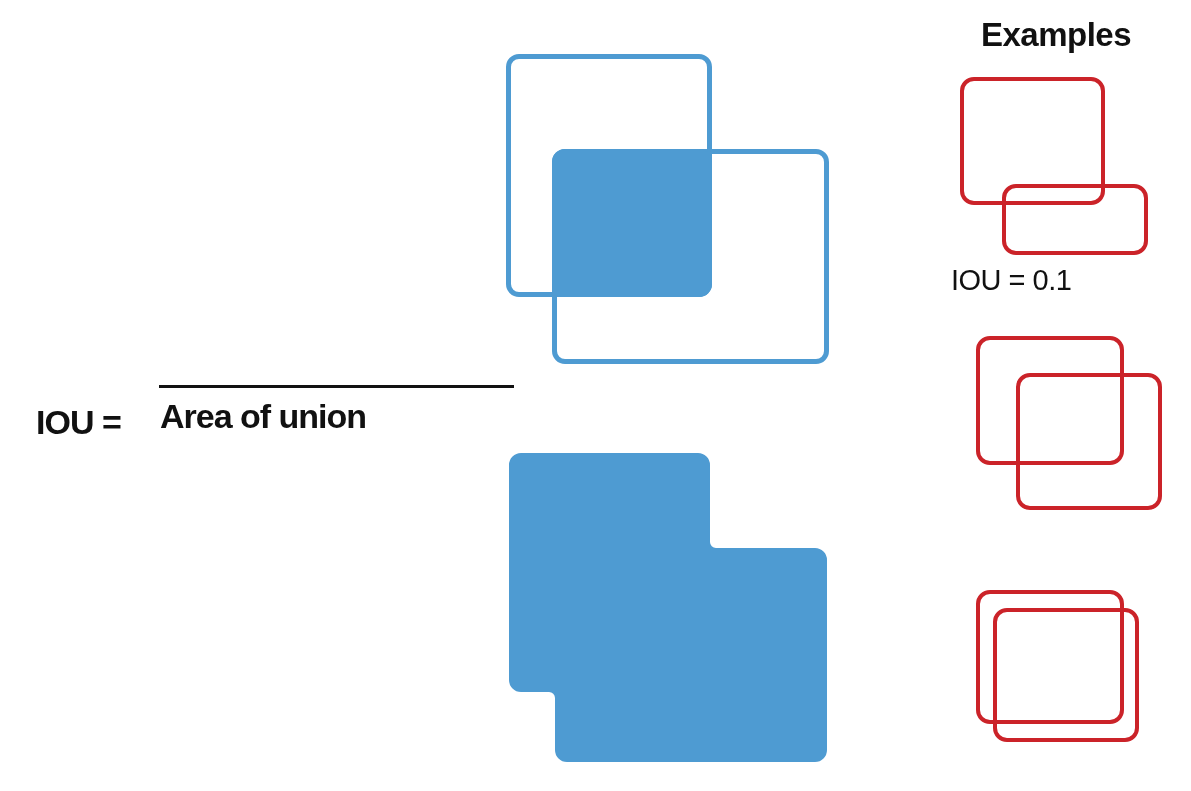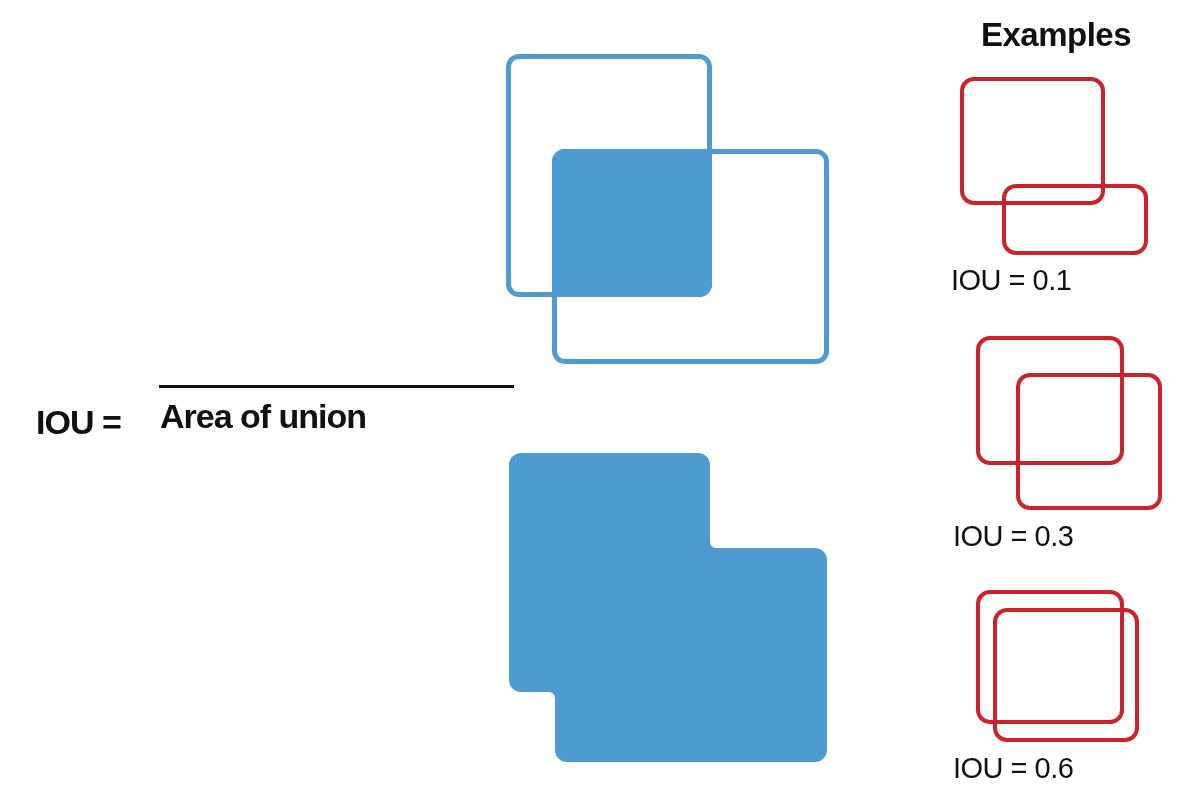--- a/index.html
+++ b/index.html
@@ -124,19 +124,17 @@
   </svg>
 
   <div class="abs" id="examples-title">Examples</div>
 
   <div class="abs red-outline" id="ex1-box1"></div>
   <div class="abs red-outline" id="ex1-box2"></div>
   <div class="abs example-label" id="ex1-label">IOU = 0.1</div>
 
   <div class="abs red-outline" id="ex2-box1"></div>
   <div class="abs red-outline" id="ex2-box2"></div>
-  <div class="abs example-label" id="ex2-label">IOU = 0.3</div>
 
   <div class="abs red-outline" id="ex3-box1"></div>
   <div class="abs red-outline" id="ex3-box2"></div>
-  <div class="abs example-label" id="ex3-label">IOU = 0.6</div>
 
 </div>
 
 </body></html>

